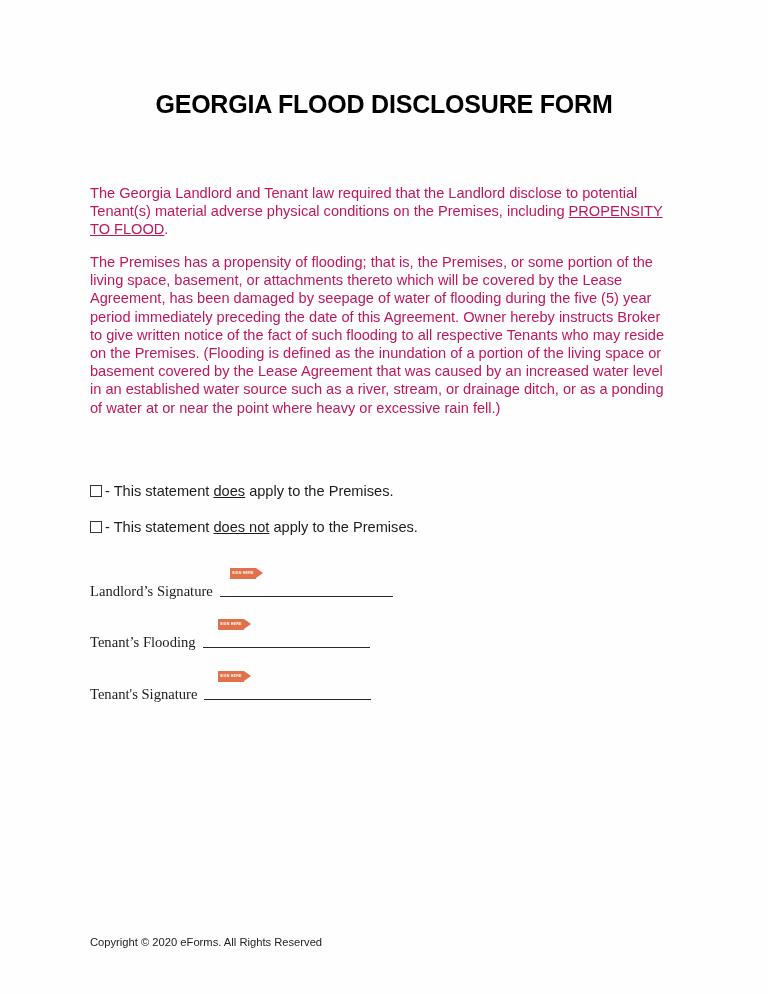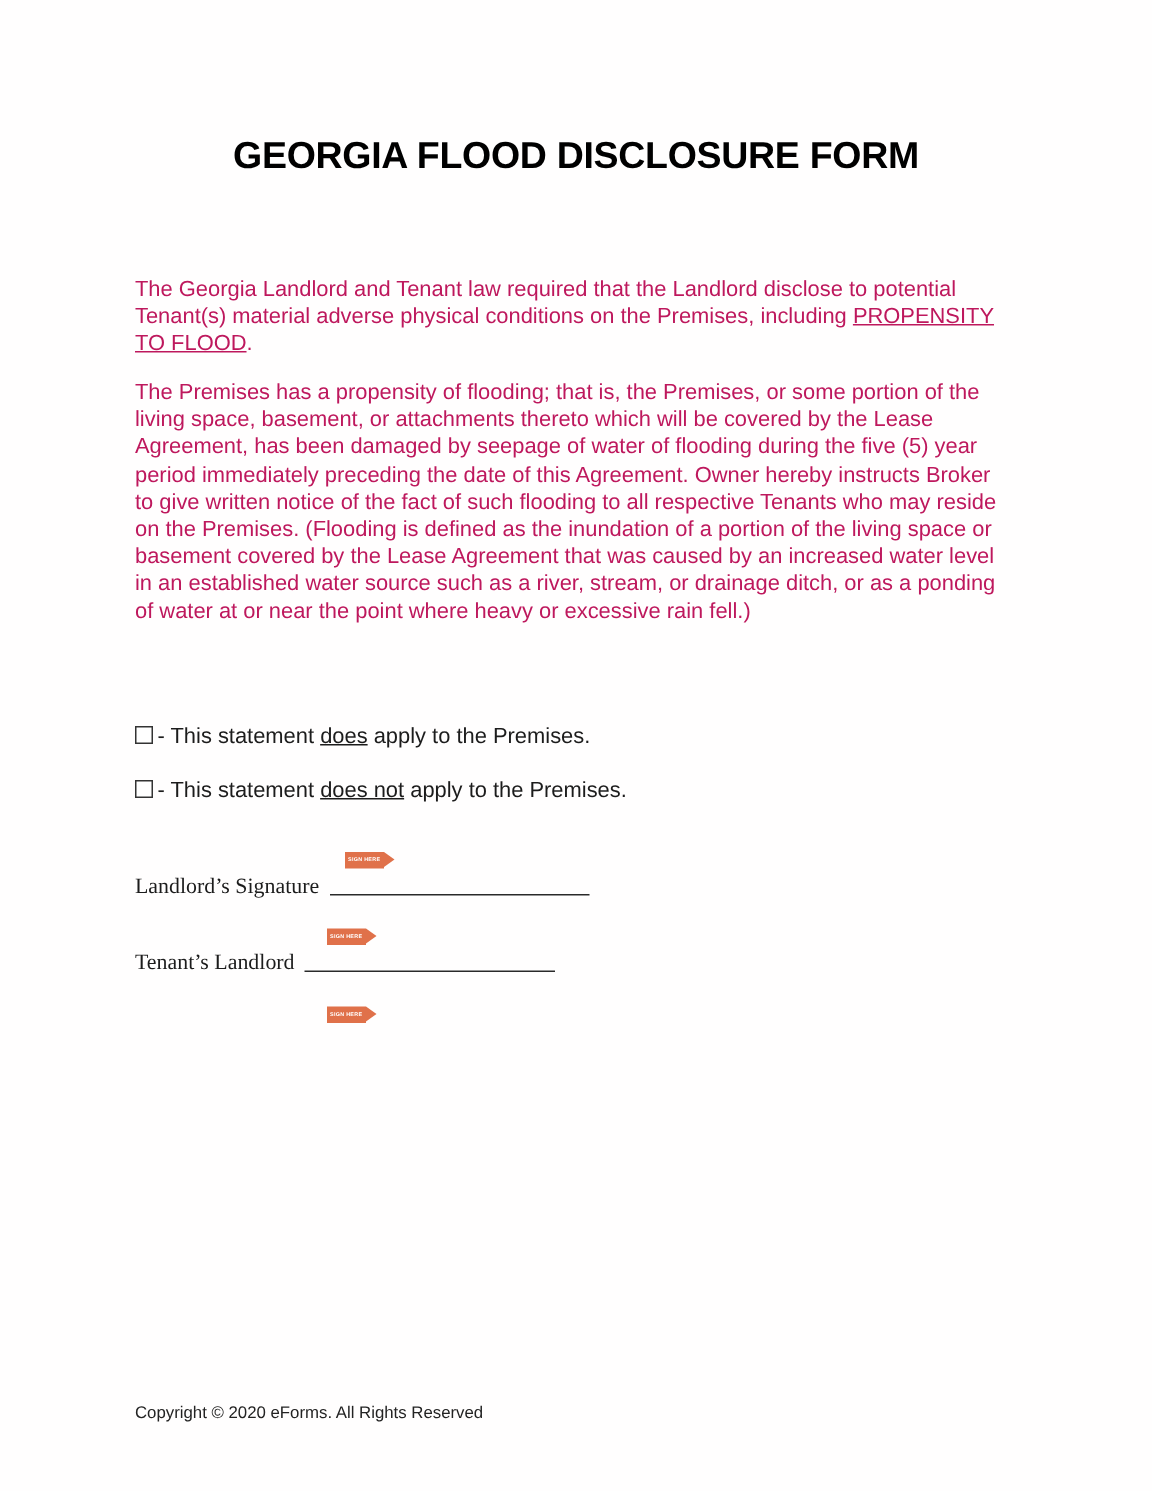--- a/index.html
+++ b/index.html
@@ -172,28 +172,32 @@
     </div>
   </div>
 
   <div class="sig-group" id="sig-group-2">
     <div class="sig-tag">
       <span class="tag-body"></span>
       <span class="tag-arrow"></span>
       <span class="tag-text">SIGN HERE</span>
     </div>
     <div class="sig-line-row">
-      <span class="sig-label">Tenant’s Landlord</span>
+      <span class="sig-label">Tenant’s Flooding</span>
       <span class="sig-rule"></span>
     </div>
   </div>
 
   <div class="sig-group" id="sig-group-3">
     <div class="sig-tag">
       <span class="tag-body"></span>
       <span class="tag-arrow"></span>
       <span class="tag-text">SIGN HERE</span>
     </div>
+    <div class="sig-line-row">
+      <span class="sig-label">Tenant's Signature</span>
+      <span class="sig-rule"></span>
+    </div>
   </div>
 
   <div class="footer-copyright">Copyright © 2020 eForms. All Rights Reserved</div>
 
 </div>
 
 </body></html>

